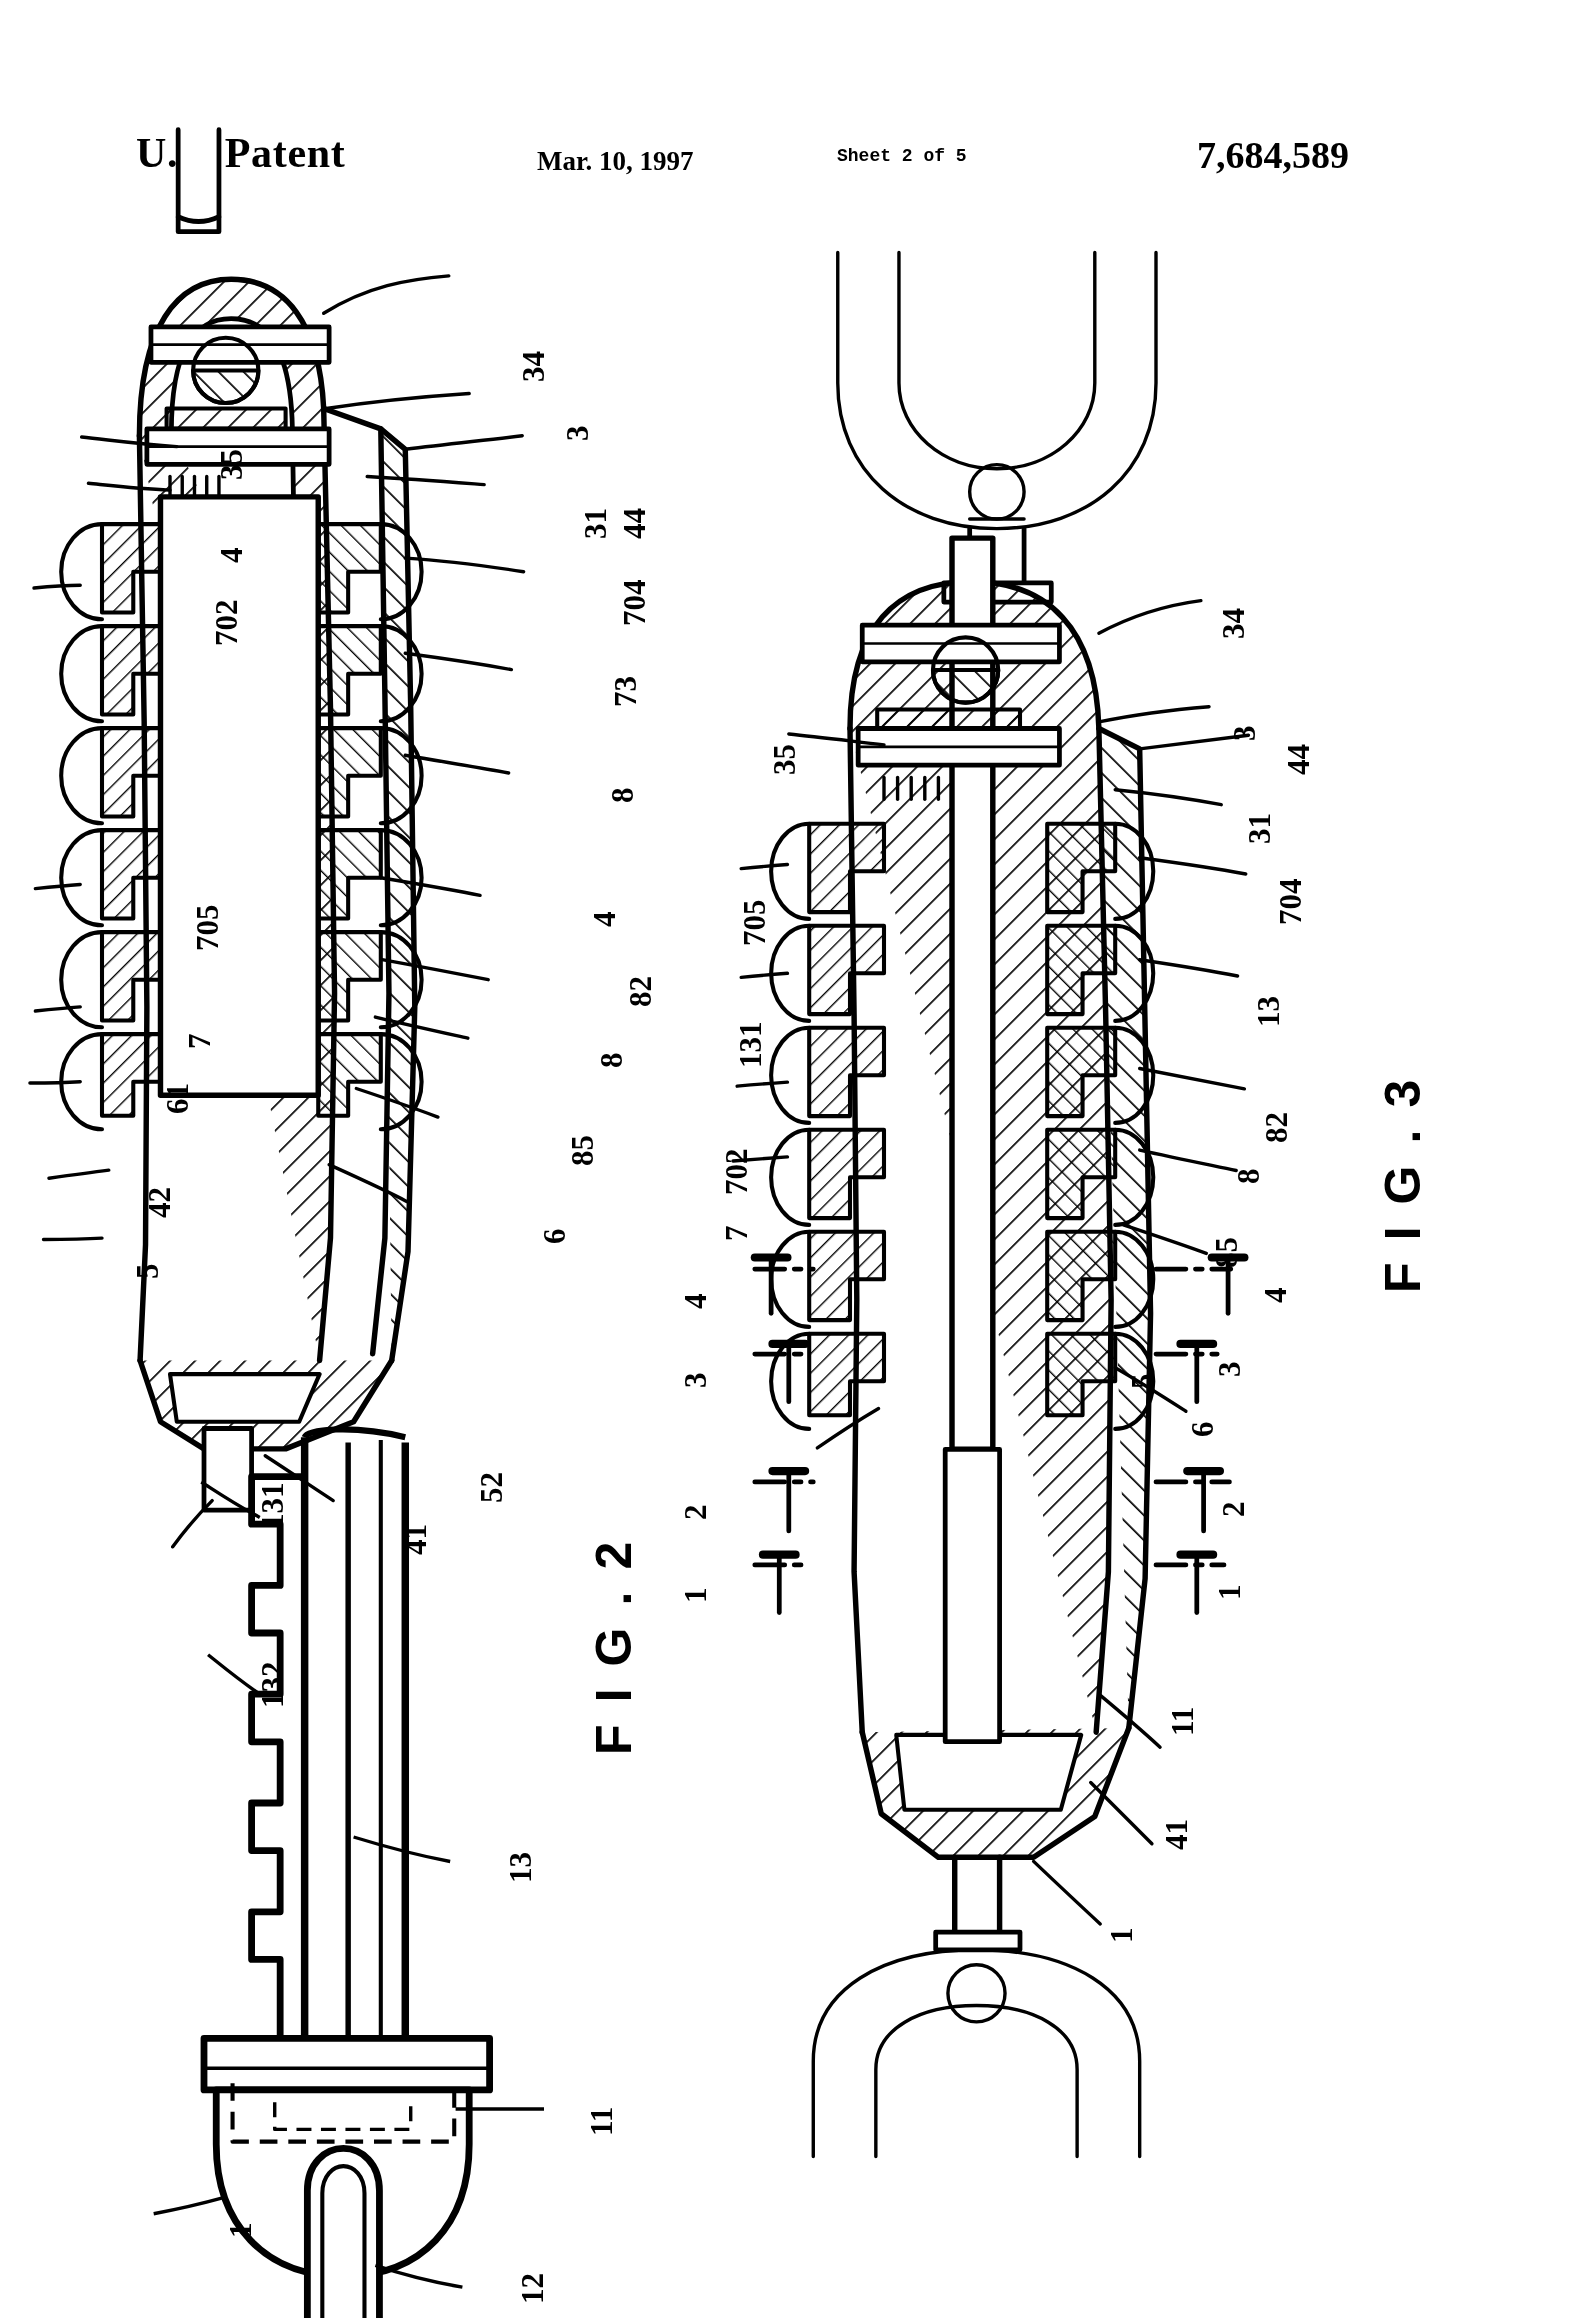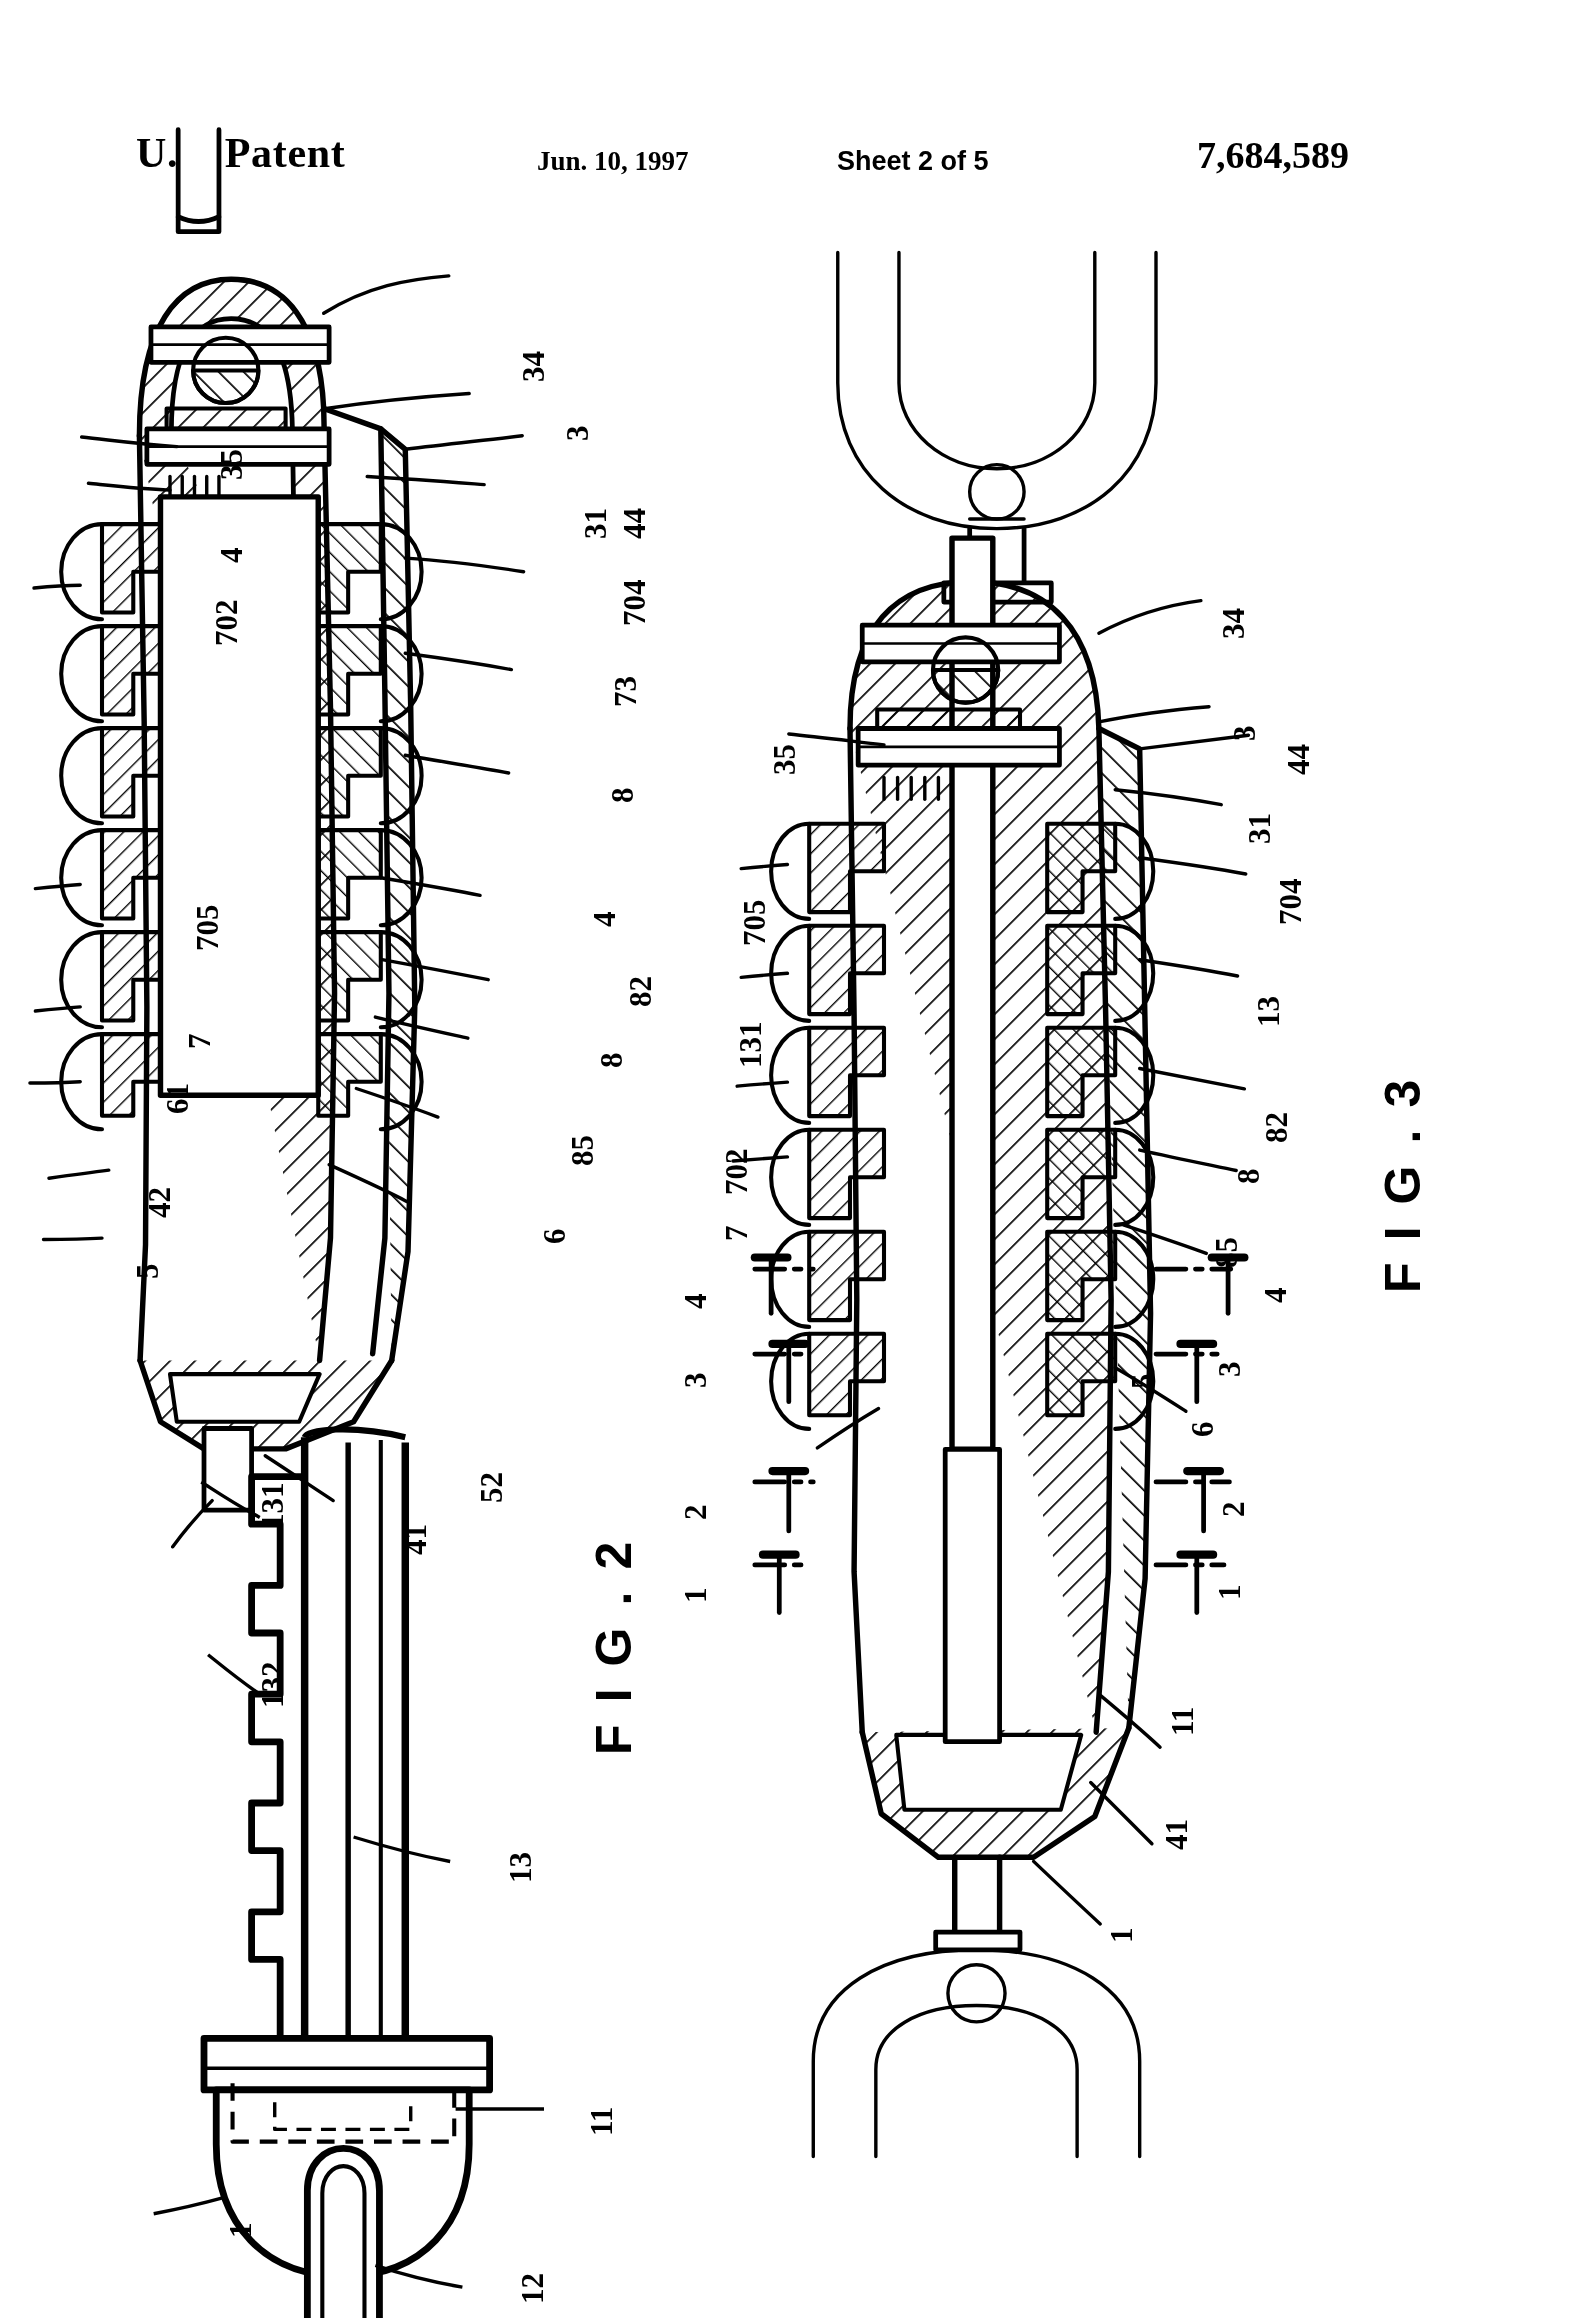--- a/index.html
+++ b/index.html
@@ -34,23 +34,23 @@
     letter-spacing: 0.7px;
   }
   #hdr-date {
     left: 537px; top: 146px;
     font-family: "Liberation Serif", serif;
     font-weight: bold;
     font-size: 27px;
   }
   #hdr-sheet {
     left: 837px; top: 146px;
-    font-family: Liberation Sans, sans-serif;
-    font-weight: bold;
-    font-size: 27px;
+    font-family: Liberation Mono, monospace;
+    font-weight: bold;
+    font-size: 18px;
   }
   #hdr-patno {
     left: 1197px; top: 133px;
     font-family: "Liberation Serif", serif;
     font-weight: bold;
     font-size: 38px;
     letter-spacing: 0px;
   }
 
   
@@ -83,21 +83,21 @@
     transform: rotate(-90deg);
   }
 </style>
 </head>
 <body>
 
 <div id="page">
 
   <div id="header">
     <div class="hdr-text" id="hdr-uspatent">U.S. Patent</div>
-    <div class="hdr-text" id="hdr-date">Jun. 10, 1997</div>
+    <div class="hdr-text" id="hdr-date">Mar. 10, 1997</div>
     <div class="hdr-text" id="hdr-sheet">Sheet 2 of 5</div>
     <div class="hdr-text" id="hdr-patno">7,684,589</div>
   </div>
 
   <div id="drawing">
 
     <svg class="fig" id="svg-fig2" width="748" height="1973" viewBox="0 0 1100 2900">
       <defs>
         <pattern id="hatchA" width="26" height="26" patternTransform="rotate(45)" patternUnits="userSpaceOnUse">
           <line x1="0" y1="0" x2="0" y2="26" stroke="#000" stroke-width="5"></line>

